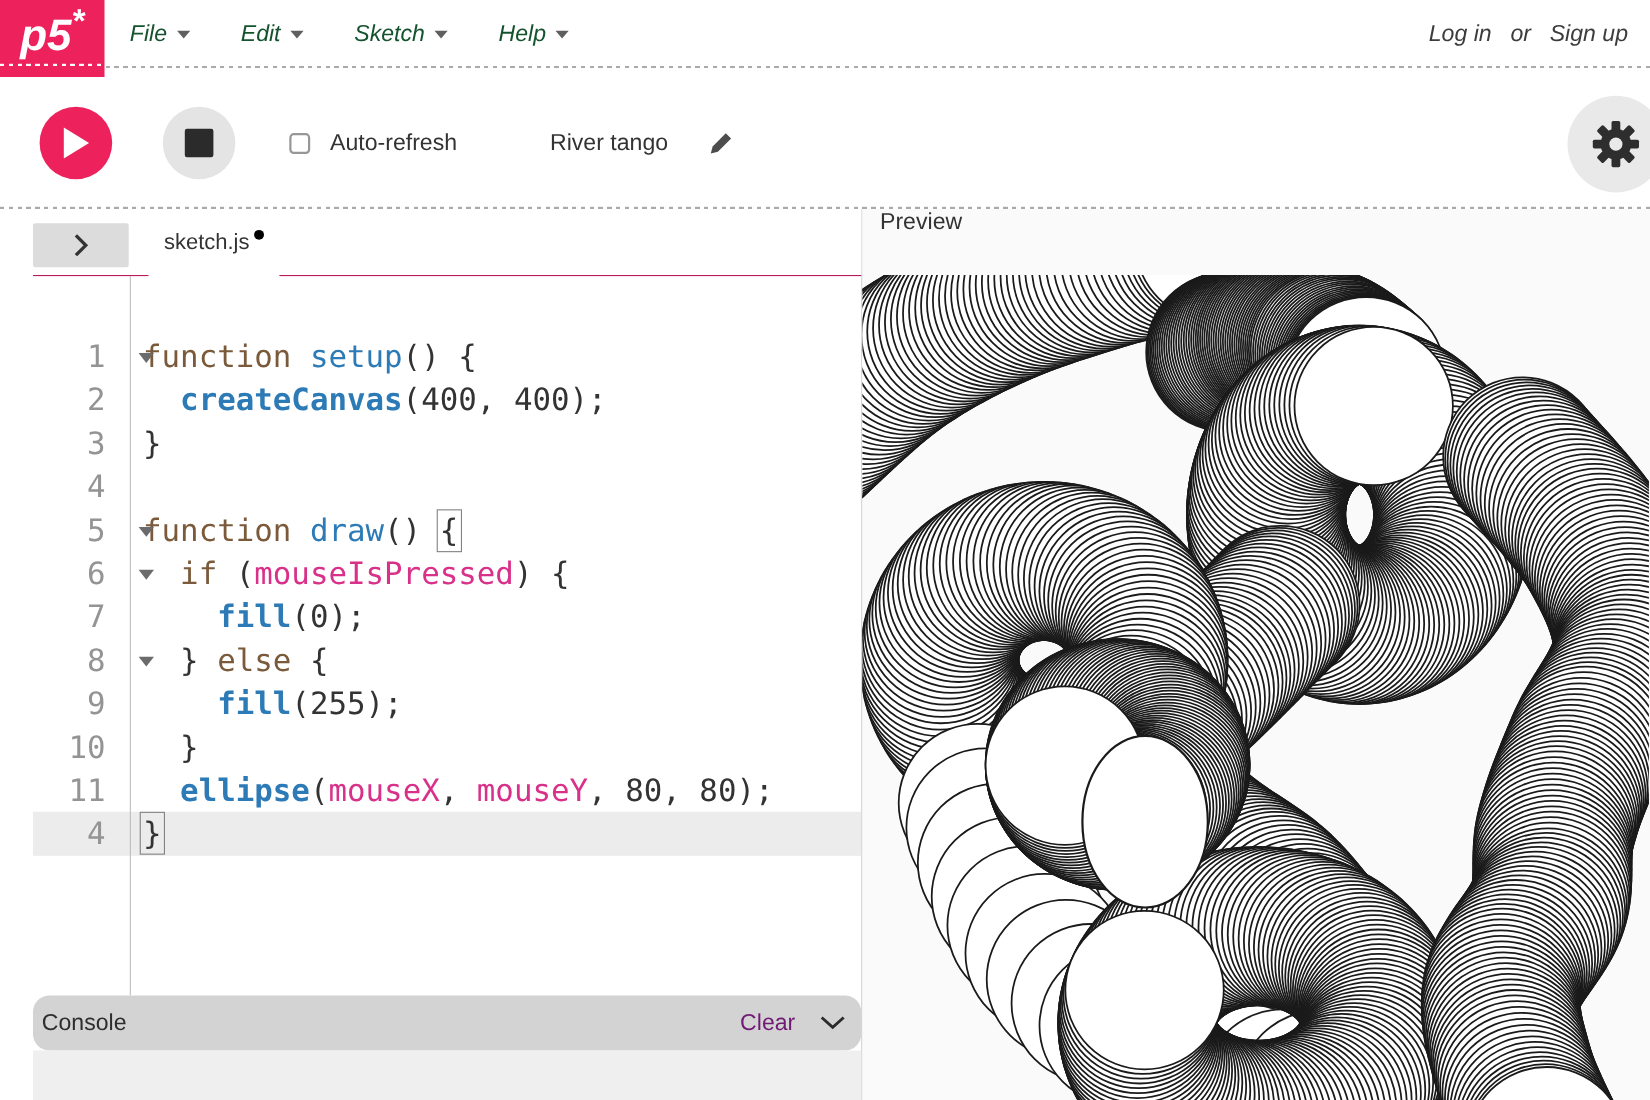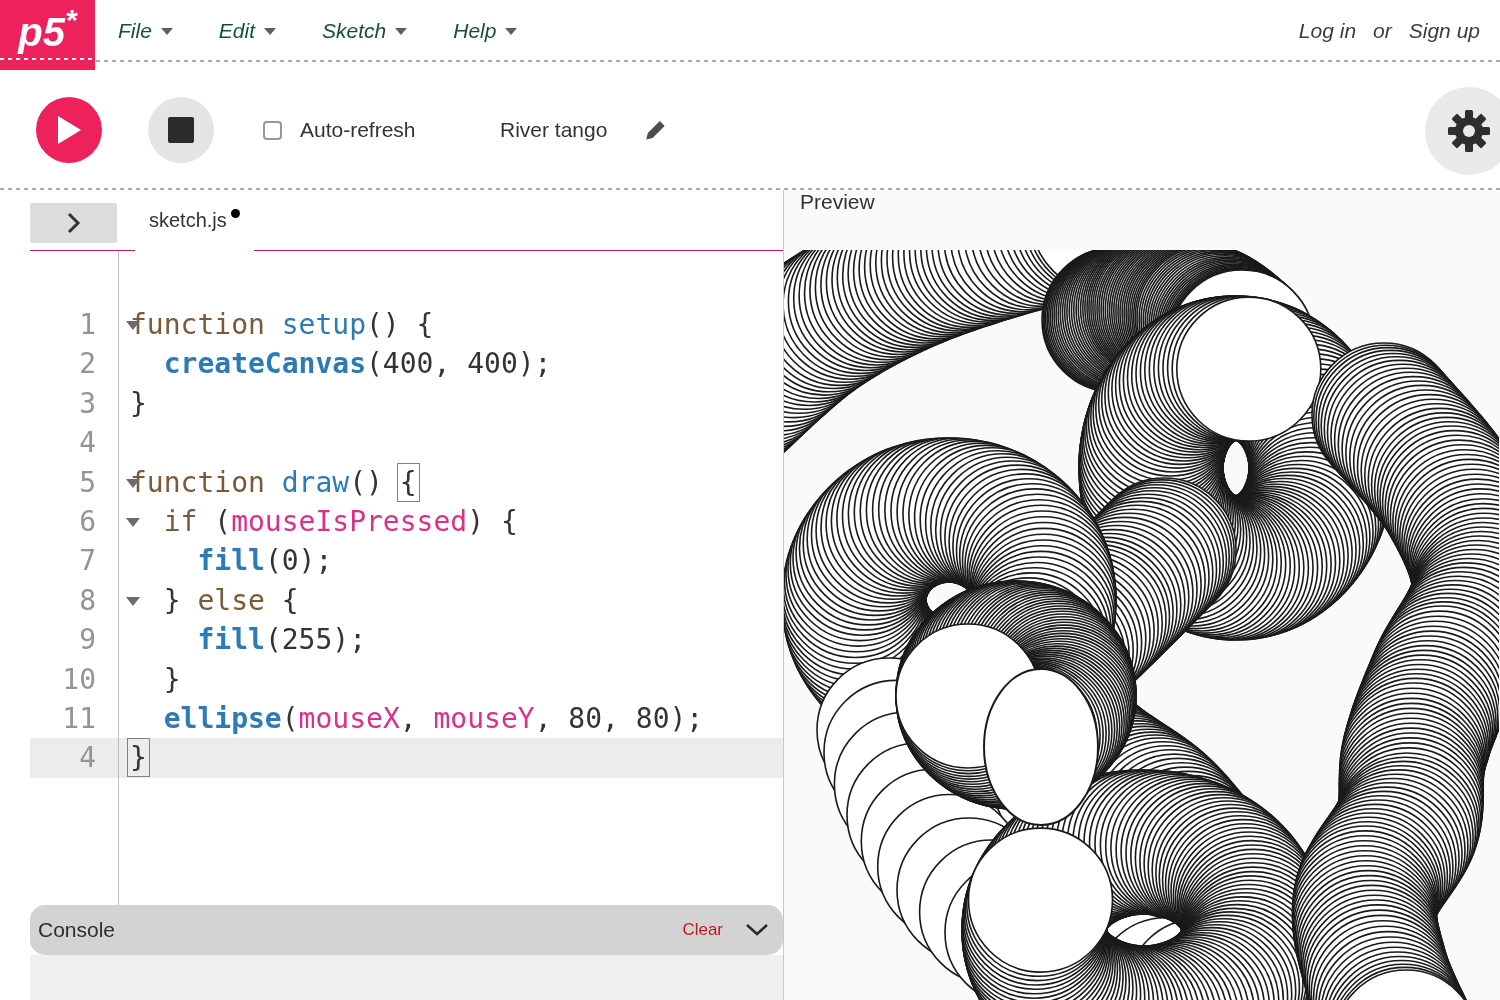--- a/index.html
+++ b/index.html
@@ -55,21 +55,21 @@
         border-left:7px solid transparent;border-right:7px solid transparent;border-top:9px solid #6b6b6b;}
   .tk-k{color:#7A5A3A;}
   .tk-d{color:#2D7BB6;}
   .tk-f{color:#2D7BB6;font-weight:bold;}
   .tk-v{color:#D9318A;}
   .tk-p{color:#333;}
   .tk-b{color:#333;outline:1px solid #828282;outline-offset:2px;}
   .console-bar{height:50px;background:#d3d3d3;display:flex;align-items:center;padding:0 14px 0 8px;flex:none;border-radius:15px;}
   .console-title{font-size:21px;color:#2e2e2e;}
   .console-right{margin-left:auto;display:flex;align-items:center;gap:22px;}
-  .console-clear{font-size:17px;color:#b91c1c;cursor:pointer;}
+  .console-clear{font-size:21px;color:#701a75;cursor:pointer;}
   .console-out{height:45px;background:#efefef;flex:none;}
   .preview-col{flex:1;background:#fafafa;}
   .preview-head{height:60px;display:flex;align-items:flex-start;padding-left:16px;}
   .preview-title{font-size:21px;color:#333;}
   .sketch-svg{display:block;}
 </style>
 </head>
 <body>
 
 <div class="app">

